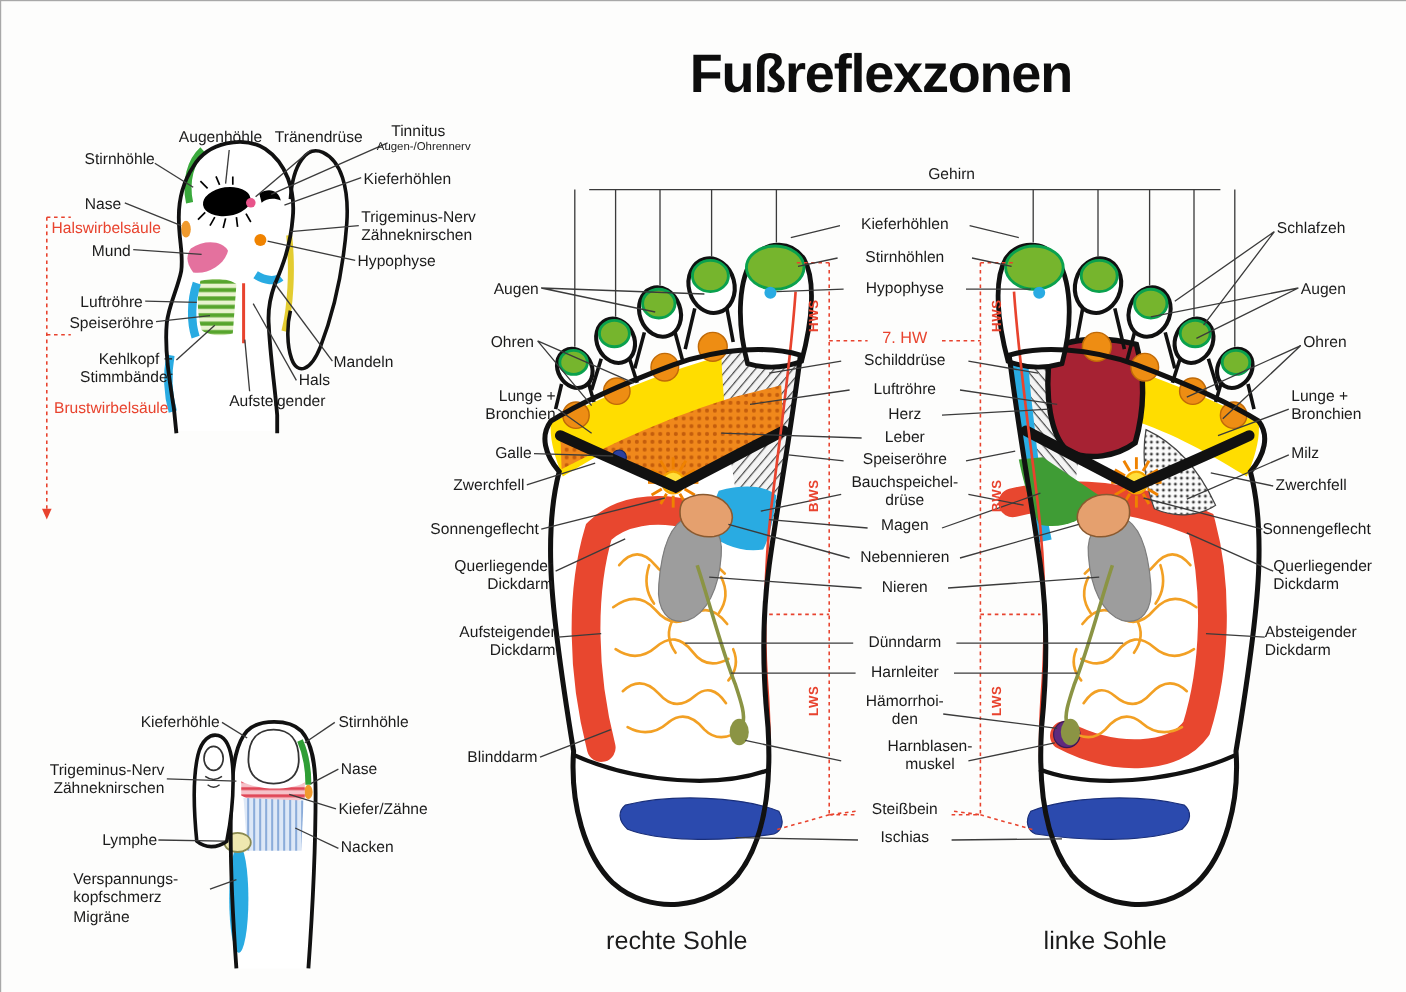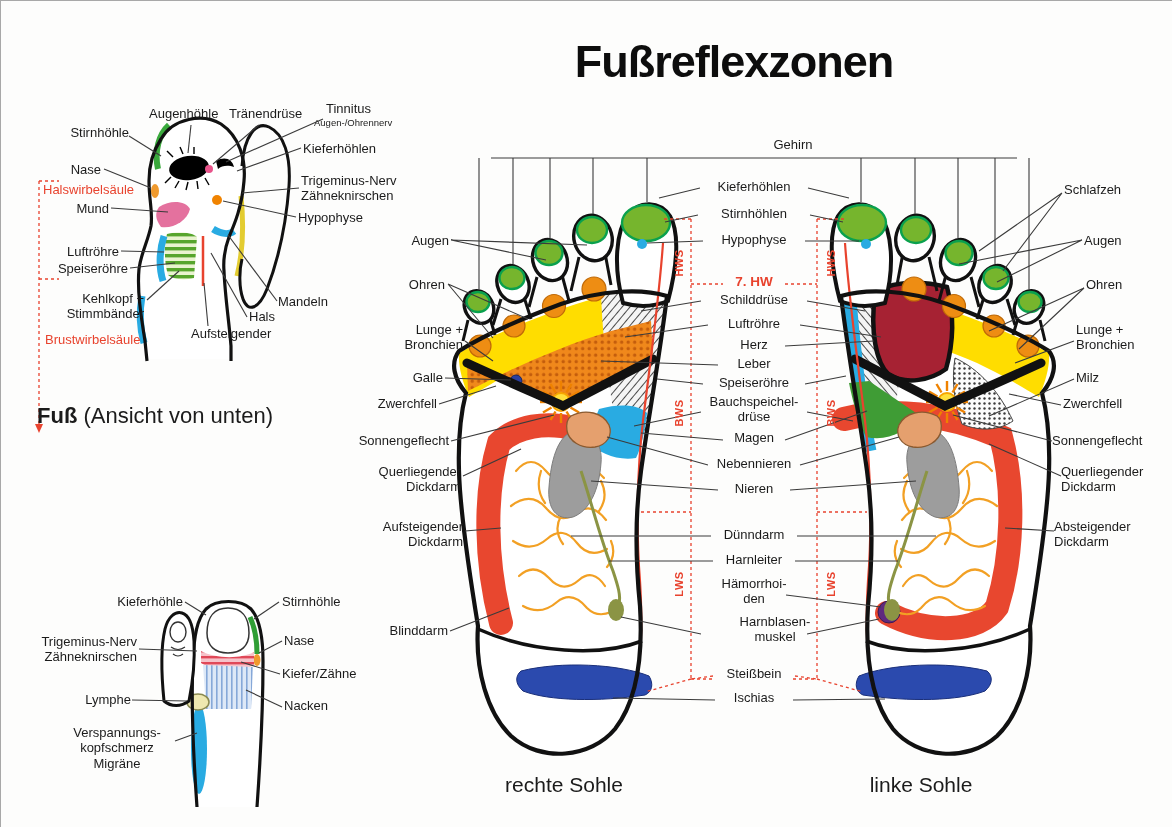--- a/index.html
+++ b/index.html
@@ -10,21 +10,21 @@
   .c{transform:translateX(-50%);text-align:center;}
   .red{color:#e8432e;}
   .small{font-size:9.5px;}
   .title{position:absolute;left:733px;top:38px;transform:translateX(-50%);
          font:bold 45px/1 "Liberation Sans",sans-serif;color:#0d0d0d;letter-spacing:-1px;white-space:nowrap;}
   .cap{position:absolute;font:22px/1.1 "Liberation Sans",sans-serif;color:#1b1b1b;white-space:nowrap;}
   .cap b{font-weight:bold;}
   .sole-cap{position:absolute;font:21px/1.1 "Liberation Sans",sans-serif;color:#1b1b1b;transform:translateX(-50%);white-space:nowrap;}
   .spin{position:absolute;font:bold 11px "Liberation Sans",sans-serif;color:#e8432e;
         transform:translate(-50%,-50%) rotate(-90deg);letter-spacing:.5px;}
-  .hw7{font-weight:bold;font-size:13.5px;}
+  .hw7{font-weight:normal;font-size:13.5px;}
   svg{position:absolute;left:0;top:0;}
 </style>
 </head>
 <body>
 
 <div class="page">
 
 <svg width="1172" height="827" viewBox="0 0 1172 827">
 <defs>
   <pattern id="dots" width="6.5" height="6.5" patternUnits="userSpaceOnUse">
@@ -304,31 +304,30 @@
 <div class="lbl" style="left:297px;top:209px">Hypophyse</div>
 <div class="lbl r" style="right:1054px;top:243px">Luftröhre</div>
 <div class="lbl r" style="right:1045px;top:260px">Speiseröhre</div>
 <div class="lbl r" style="right:1029px;top:290px">Kehlkopf +
 Stimmbänder</div>
 <div class="lbl" style="left:277px;top:293px">Mandeln</div>
 <div class="lbl" style="left:248px;top:308px">Hals</div>
 <div class="lbl" style="left:190px;top:325px">Aufsteigender</div>
 <div class="lbl red" style="left:44px;top:331px">Brustwirbelsäule</div>
 
-<div class="cap" style="left:36px;top:403px"><b>Fuß</b><span> (Ansicht von unten)</span></div>
 
 <div class="lbl r" style="right:990px;top:593px">Kieferhöhle</div>
 <div class="lbl" style="left:281px;top:593px">Stirnhöhle</div>
 <div class="lbl r" style="right:1036px;top:633px">Trigeminus-Nerv
 Zähneknirschen</div>
 <div class="lbl" style="left:283px;top:632px">Nase</div>
 <div class="lbl" style="left:281px;top:665px">Kiefer/Zähne</div>
 <div class="lbl r" style="right:1042px;top:691px">Lymphe</div>
 <div class="lbl" style="left:283px;top:697px">Nacken</div>
-<div class="lbl" style="left:60px;width:112px;top:724px;text-align:center">Verspannungs-
+<div class="lbl" style="left:60px;width:112px;top:724px;text-align:left">Verspannungs-
 kopfschmerz
 Migräne</div>
 
 <div class="lbl c" style="left:792px;top:136px">Gehirn</div>
 <div class="lbl c" style="left:753px;top:178px">Kieferhöhlen</div>
 <div class="lbl c" style="left:753px;top:205px">Stirnhöhlen</div>
 <div class="lbl c" style="left:753px;top:231px">Hypophyse</div>
 <div class="lbl c red hw7" style="left:753px;top:273px">7. HW</div>
 <div class="lbl c" style="left:753px;top:291px">Schilddrüse</div>
 <div class="lbl c" style="left:753px;top:315px">Luftröhre</div>

